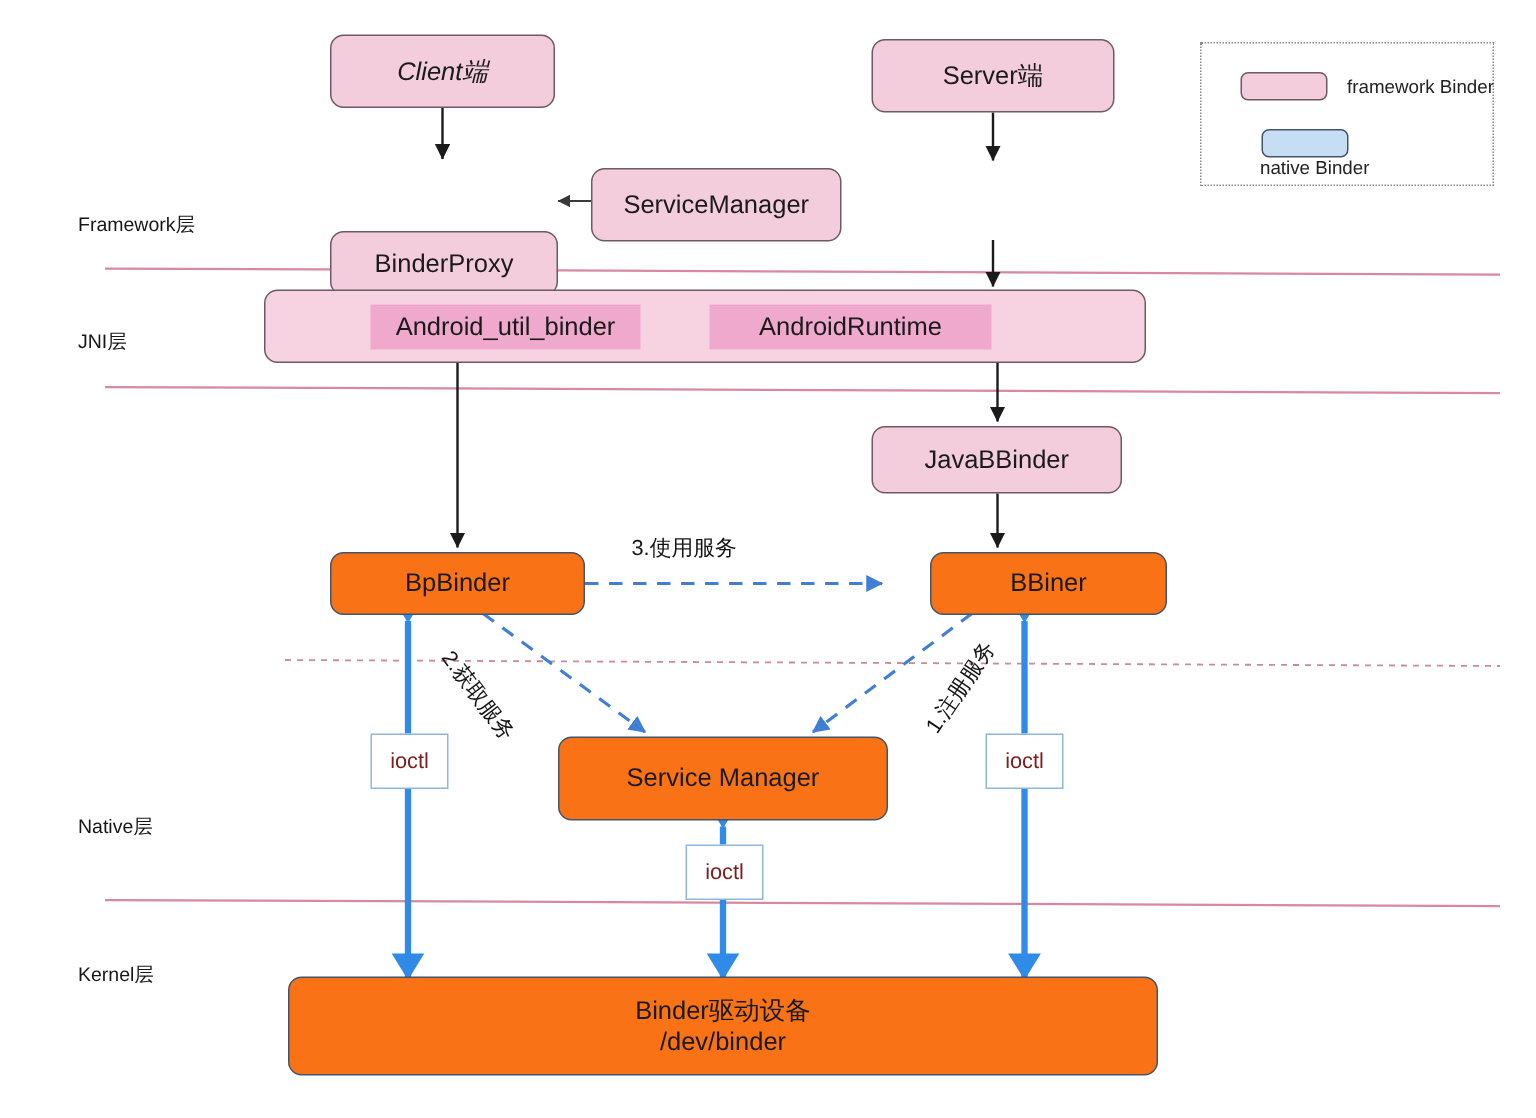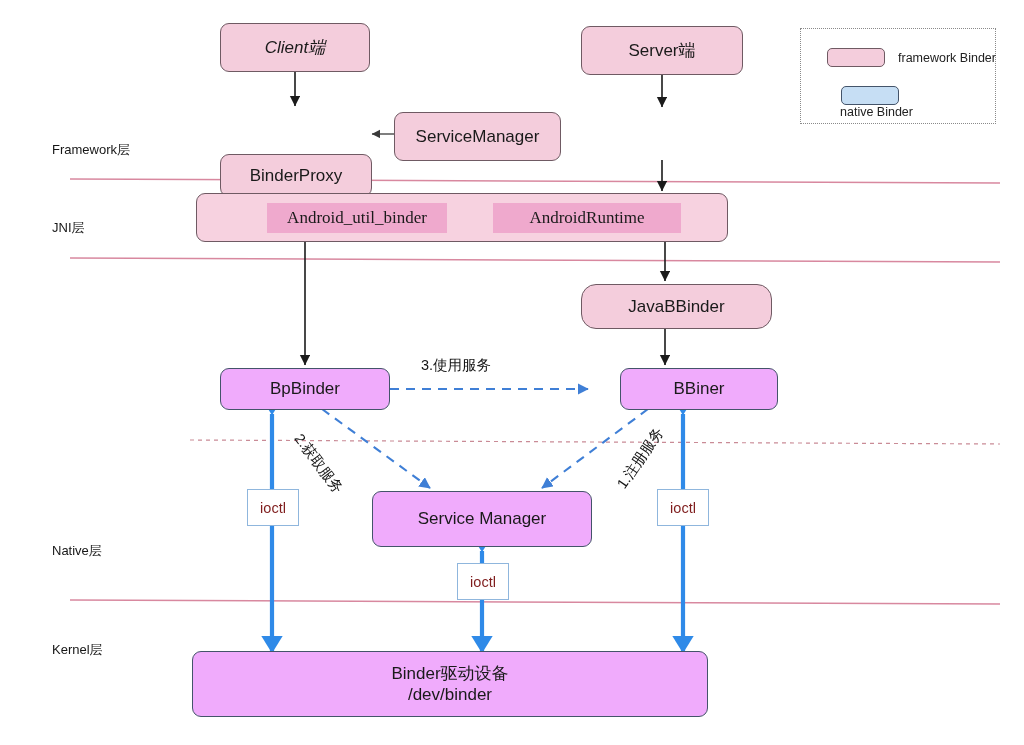--- a/index.html
+++ b/index.html
@@ -20,21 +20,21 @@
   .node {
     position:absolute;
     display:flex; align-items:center; justify-content:center;
     border-radius:9px;
     font-size:17px;
     text-align:center;
     line-height:1.25;
     white-space:pre-line;
   }
   .node.pink { background:#f4cddc; border:1.4px solid #6f5a63; }
-  .node.blue { background:#f0abfc; border:1.4px solid #44546a; }
+  .node.blue { background:#f97316; border:1.4px solid #44546a; }
   .node.jni  { background:#f7d2e0; border:1.4px solid #6f5a63; }
 
   .inner-tag {
     position:absolute;
     display:flex; align-items:center; justify-content:center;
     background:#efa9cd;
     font-size:17px;
     color:#1a1a1a;
   }
 
@@ -145,34 +145,34 @@
 
   <div class="node pink" style="left:220px; top:23px; width:150px; height:49px;font-style:italic;">Client端</div>
 
   <div class="node pink" style="left:581px; top:26px; width:162px; height:49px;">Server端</div>
 
   <div class="node pink" style="left:220px; top:110px; width:152px; height:43px;margin-top:44px;">BinderProxy</div>
 
   <div class="node pink" style="left:394px; top:112px; width:167px; height:49px;">ServiceManager</div>
 
 
-  <div class="node jni" style="left:196px; top:193px; width:532px; height:49px;font-family:Liberation Serif, serif;">
+  <div class="node jni" style="left:176px; top:193px; width:588px; height:49px;">
     <div class="inner-tag" style="left:70px; top:9px; width:180px; height:30px;">Android_util_binder</div>
     <div class="inner-tag" style="left:296px; top:9px; width:188px; height:30px;">AndroidRuntime</div>
   </div>
 
-  <div class="node pink" style="left:581px; top:284px; width:191px; height:45px;border-radius:15px;">JavaBBinder</div>
+  <div class="node pink" style="left:581px; top:284px; width:167px; height:45px;">JavaBBinder</div>
 
   <div class="node blue" style="left:220px; top:368px; width:170px; height:42px;">BpBinder</div>
 
   <div class="node blue" style="left:588px; top:368px; width:158px; height:42px;margin-left:32px;">BBiner</div>
 
   <div class="node blue" style="left:372px; top:491px; width:220px; height:56px;">Service Manager</div>
 
-  <div class="node blue" style="left:192px; top:651px; width:516px; height:66px; font-size:17px;">Binder驱动设备
+  <div class="node blue" style="left:192px; top:651px; width:580px; height:66px; font-size:17px;">Binder驱动设备
 /dev/binder</div>
 
   <div class="ioctl" style="left:247px; top:489px; width:52px; height:37px;">ioctl</div>
   <div class="ioctl" style="left:457px; top:563px; width:52px; height:37px;">ioctl</div>
   <div class="ioctl" style="left:657px; top:489px; width:52px; height:37px;">ioctl</div>
 
   <div class="edge-label" style="left:421px; top:356px;">3.使用服务</div>
 
   <div class="edge-label rot-a" style="left:305px; top:430px;">2.获取服务</div>
 

